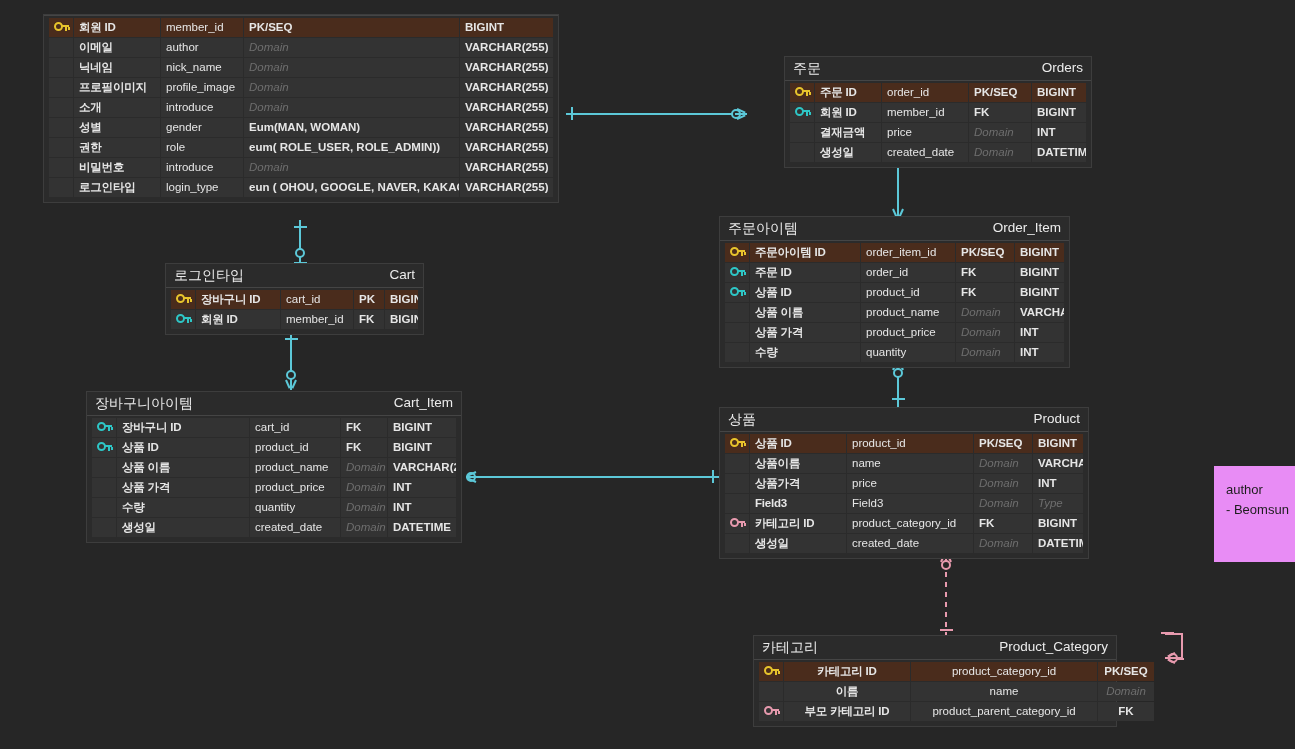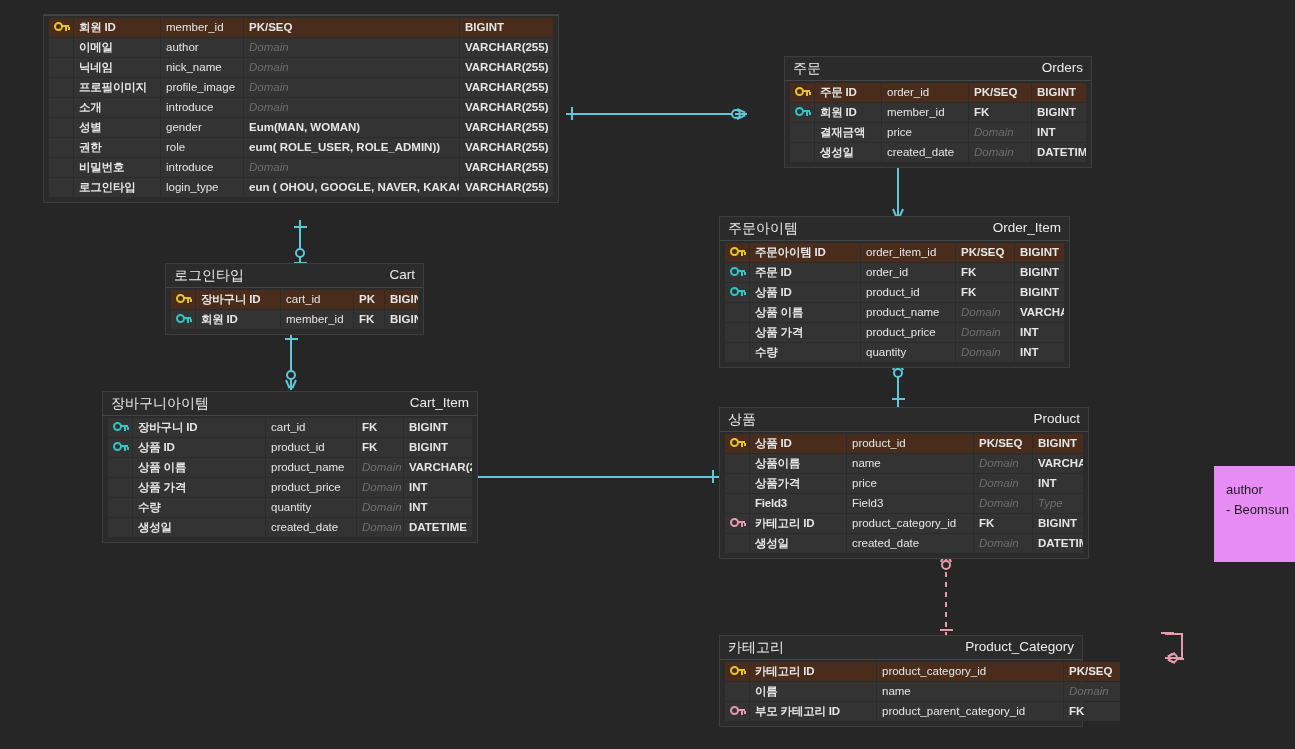--- a/index.html
+++ b/index.html
@@ -435,21 +435,21 @@
               <td class="ko-name">회원 ID</td>
               <td class="en-name">member_id</td>
               <td class="constraint">FK</td>
               <td class="dtype">BIGINT</td>
             </tr>
           </tbody>
         </table>
       </div>
   </div>
 
-  <div class="entity" style="left:102px; top:391px; width:376px;">
+  <div class="entity" style="left:86px; top:391px; width:376px;">
     <div class="ent-head">
       <span class="ko">장바구니아이템</span>
       <span class="en">Cart_Item</span>
     </div>
     <div class="ent-body">
         <table class="cols">
           <colgroup>
             <col style="width: 24px;">
             <col style="width: 132px;">
             <col style="width: 90px;">
@@ -559,21 +559,21 @@
               <td class="ko-name">생성일</td>
               <td class="en-name">created_date</td>
               <td class="constraint domain">Domain</td>
               <td class="dtype">DATETIME</td>
             </tr>
           </tbody>
         </table>
       </div>
   </div>
 
-  <div class="entity" style="left:719px; top:635px; width:364px;">
+  <div class="entity" style="left:753px; top:635px; width:364px;text-align:center;">
     <div class="ent-head">
       <span class="ko">카테고리</span>
       <span class="en">Product_Category</span>
     </div>
     <div class="ent-body">
         <table class="cols">
           <colgroup>
             <col style="width: 24px;">
             <col style="width: 126px;">
             <col style="width: 186px;">

